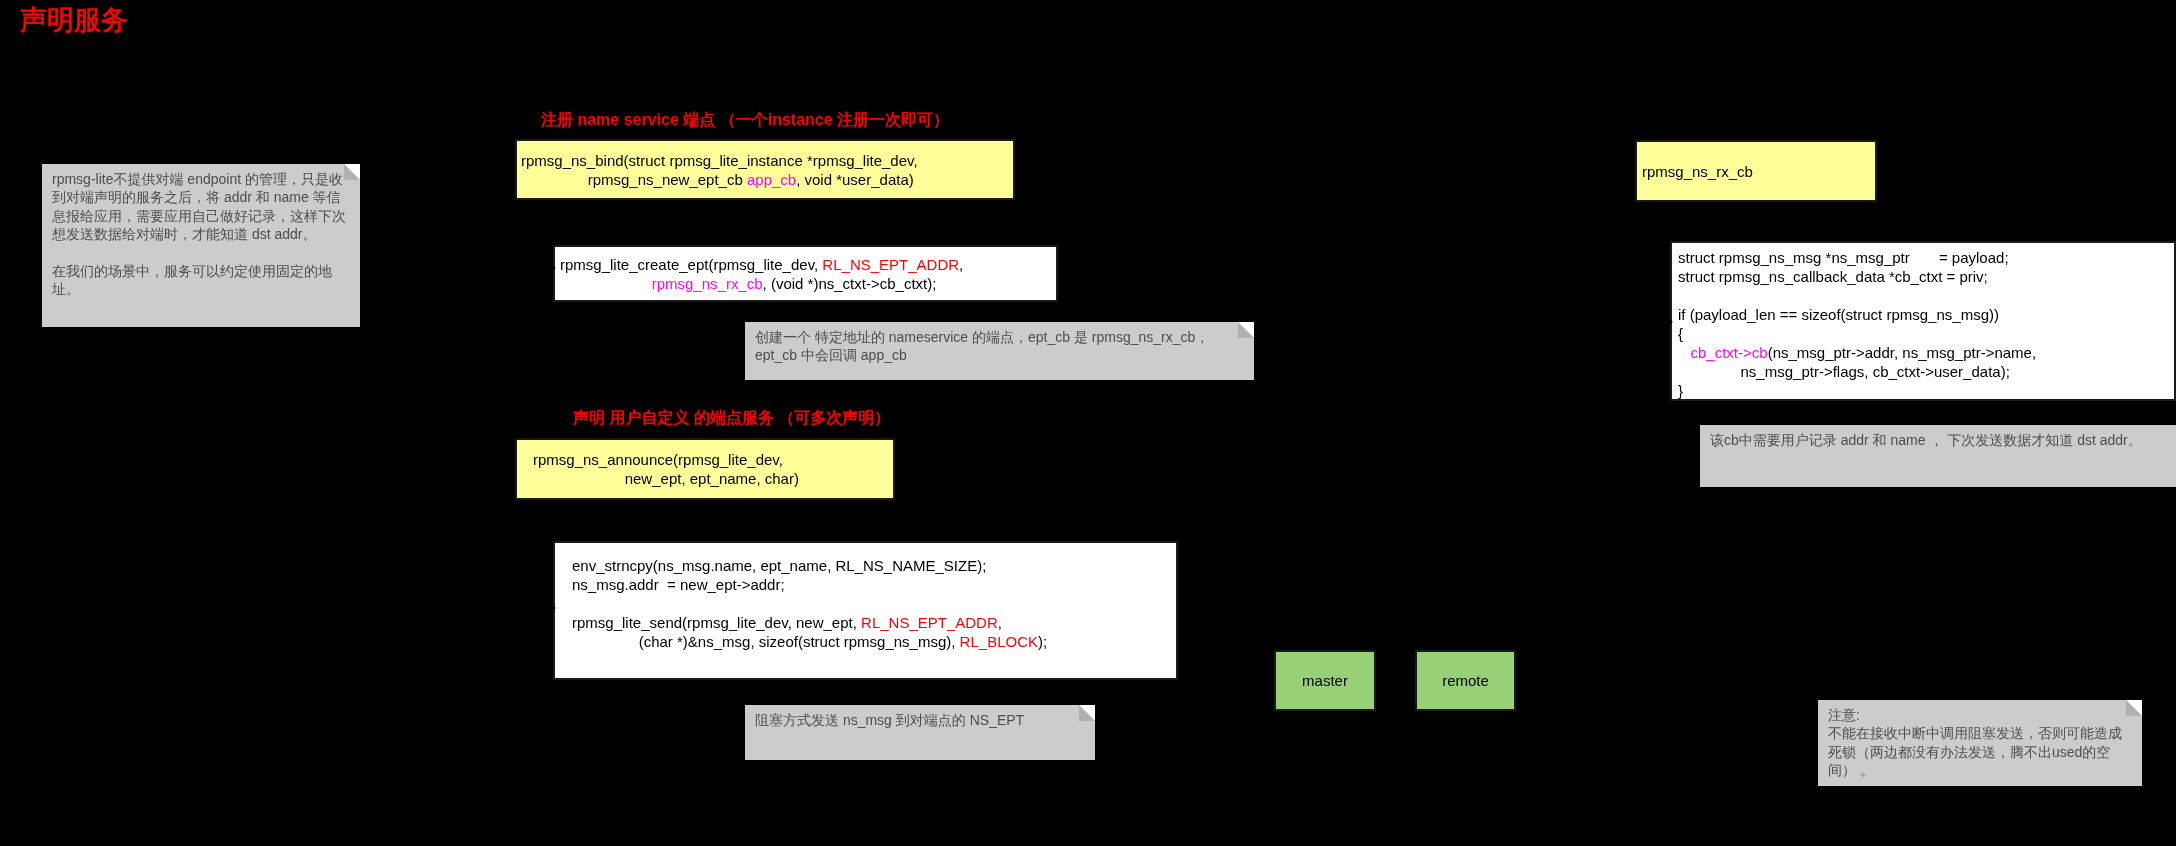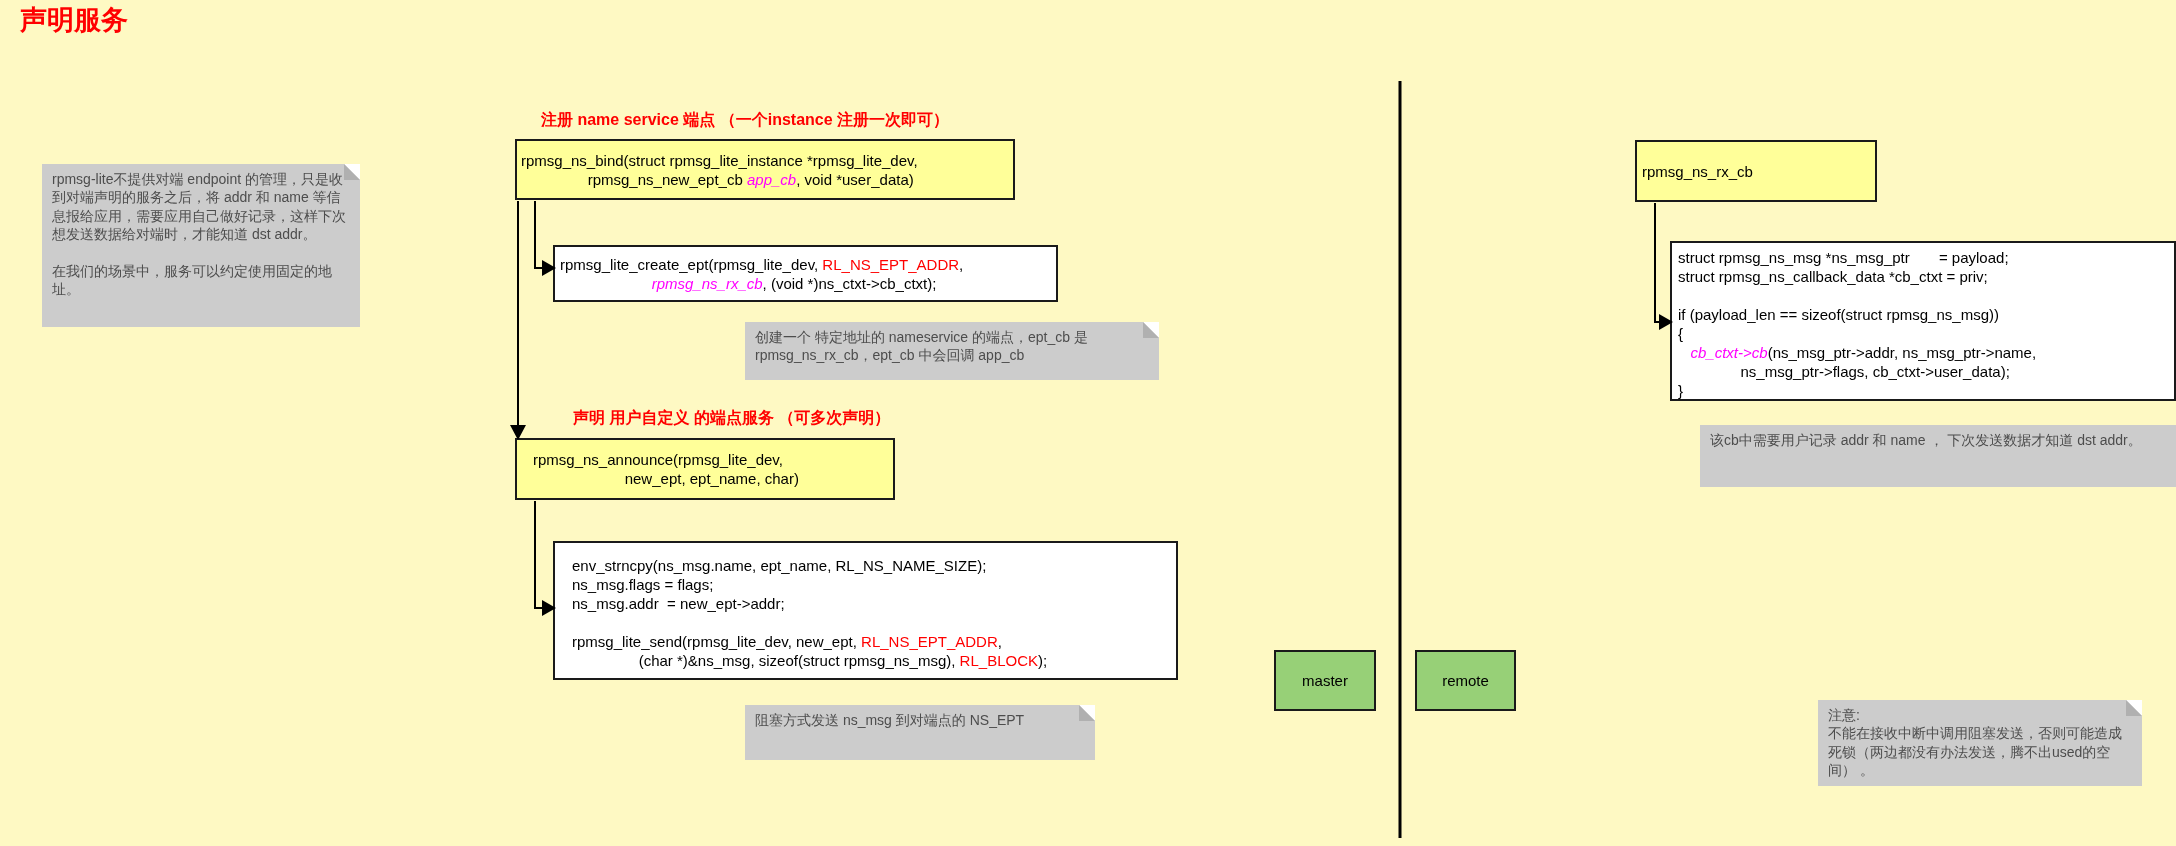--- a/index.html
+++ b/index.html
@@ -1,34 +1,34 @@
 <!DOCTYPE html>
 <html><head>
 <meta charset="utf-8">
 <style>
   html,body{margin:0;padding:0;background:#ffffff;}
   body{font-family:"Liberation Sans","DejaVu Sans",sans-serif;}
-  #canvas{position:relative;width:2176px;height:846px;background:#fef9c3;overflow:hidden;}
+  #canvas{position:relative;width:2176px;height:846px;background:#000000;overflow:hidden;}
 
   .abs{position:absolute;}
 
   #page-title{left:20px;top:2px;font-size:27px;font-weight:bold;color:#FF0000;}
 
   .red-label{font-size:16px;font-weight:bold;color:#FF0000;white-space:nowrap;}
 
   .box{position:absolute;border:2px solid #1a1a1a;box-sizing:border-box;
        font-size:15px;line-height:19px;color:#000;}
   .box-yellow{background:#FFFF99;}
   .box-white{background:#ffffff;}
   .box-green{background:#97D077;display:flex;align-items:center;justify-content:center;}
   .vcenter{display:flex;flex-direction:column;justify-content:center;}
 
   .code-line{white-space:pre;min-height:19px;}
   .seg-red{color:#FF0000;}
-  .seg-magenta{color:#FF00FF;font-style:italic;}
+  .seg-magenta{color:#FF00FF;}
 
   .note{position:absolute;background:#CCCCCC;color:#4d4d4d;font-size:14px;
         line-height:1.32;padding:6px 10px;box-sizing:border-box;}
   .note::before{content:"";position:absolute;top:0;right:0;width:16px;height:16px;
         background:#ffffff;clip-path:polygon(0 0,100% 0,100% 100%);}
   .note::after{content:"";position:absolute;top:0;right:0;width:16px;height:16px;
         background:#b0b0b0;clip-path:polygon(0 0,100% 100%,0 100%);}
   .note p{margin:0;}
   .note p + p{margin-top:18px;}
   .pre-line{white-space:pre-line;}
@@ -52,32 +52,31 @@
   <div class="box box-yellow vcenter" style="left:515px;top:139px;width:500px;height:61px;padding-left:4px;">
       <div class="code-line"><span>rpmsg_ns_bind(struct rpmsg_lite_instance *rpmsg_lite_dev,</span></div>
       <div class="code-line"><span>                rpmsg_ns_new_ept_cb </span><span class="seg-magenta">app_cb</span><span>, void *user_data)</span></div>
     </div>
 
   <div class="box box-white vcenter" style="left:553px;top:245px;width:505px;height:57px;padding-left:5px;">
       <div class="code-line"><span>rpmsg_lite_create_ept(rpmsg_lite_dev, </span><span class="seg-red">RL_NS_EPT_ADDR</span><span>,</span></div>
       <div class="code-line"><span>                      </span><span class="seg-magenta">rpmsg_ns_rx_cb</span><span>, (void *)ns_ctxt-&gt;cb_ctxt);</span></div>
     </div>
 
-  <div class="note" style="left:745px;top:322px;width:414px;height:58px;">创建一个 特定地址的 nameservice 的端点，ept_cb 是 rpmsg_ns_rx_cb，ept_cb 中会回调 app_cb</div>
+  <div class="note" style="left:745px;top:322px;width:509px;height:58px;">创建一个 特定地址的 nameservice 的端点，ept_cb 是 rpmsg_ns_rx_cb，ept_cb 中会回调 app_cb</div>
 
   <div class="abs red-label" style="left:573px;top:408px;">声明 用户自定义 的端点服务 （可多次声明）</div>
 
   <div class="box box-yellow vcenter" style="left:515px;top:438px;width:380px;height:62px;padding-left:16px;">
       <div class="code-line"><span>rpmsg_ns_announce(rpmsg_lite_dev,</span></div>
       <div class="code-line"><span>                      new_ept, ept_name, char)</span></div>
     </div>
 
   <div class="box box-white" style="left:553px;top:541px;width:625px;height:139px;padding:13px 4px 4px 17px;">
       <div class="code-line"><span>env_strncpy(ns_msg.name, ept_name, RL_NS_NAME_SIZE);</span></div>
-      <div class="code-line"><span>ns_msg.flags = flags;</span></div>
       <div class="code-line"><span>ns_msg.addr  = new_ept-&gt;addr;</span></div>
       <div class="code-line">&nbsp;</div>
       <div class="code-line"><span>rpmsg_lite_send(rpmsg_lite_dev, new_ept, </span><span class="seg-red">RL_NS_EPT_ADDR</span><span>,</span></div>
       <div class="code-line"><span>                (char *)&amp;ns_msg, sizeof(struct rpmsg_ns_msg), </span><span class="seg-red">RL_BLOCK</span><span>);</span></div>
     </div>
 
   <div class="note" style="left:745px;top:705px;width:350px;height:55px;">阻塞方式发送 ns_msg 到对端点的 NS_EPT</div>
 
   <div class="box box-green" style="left:1274px;top:650px;width:102px;height:61px;">
     <span>master</span>

